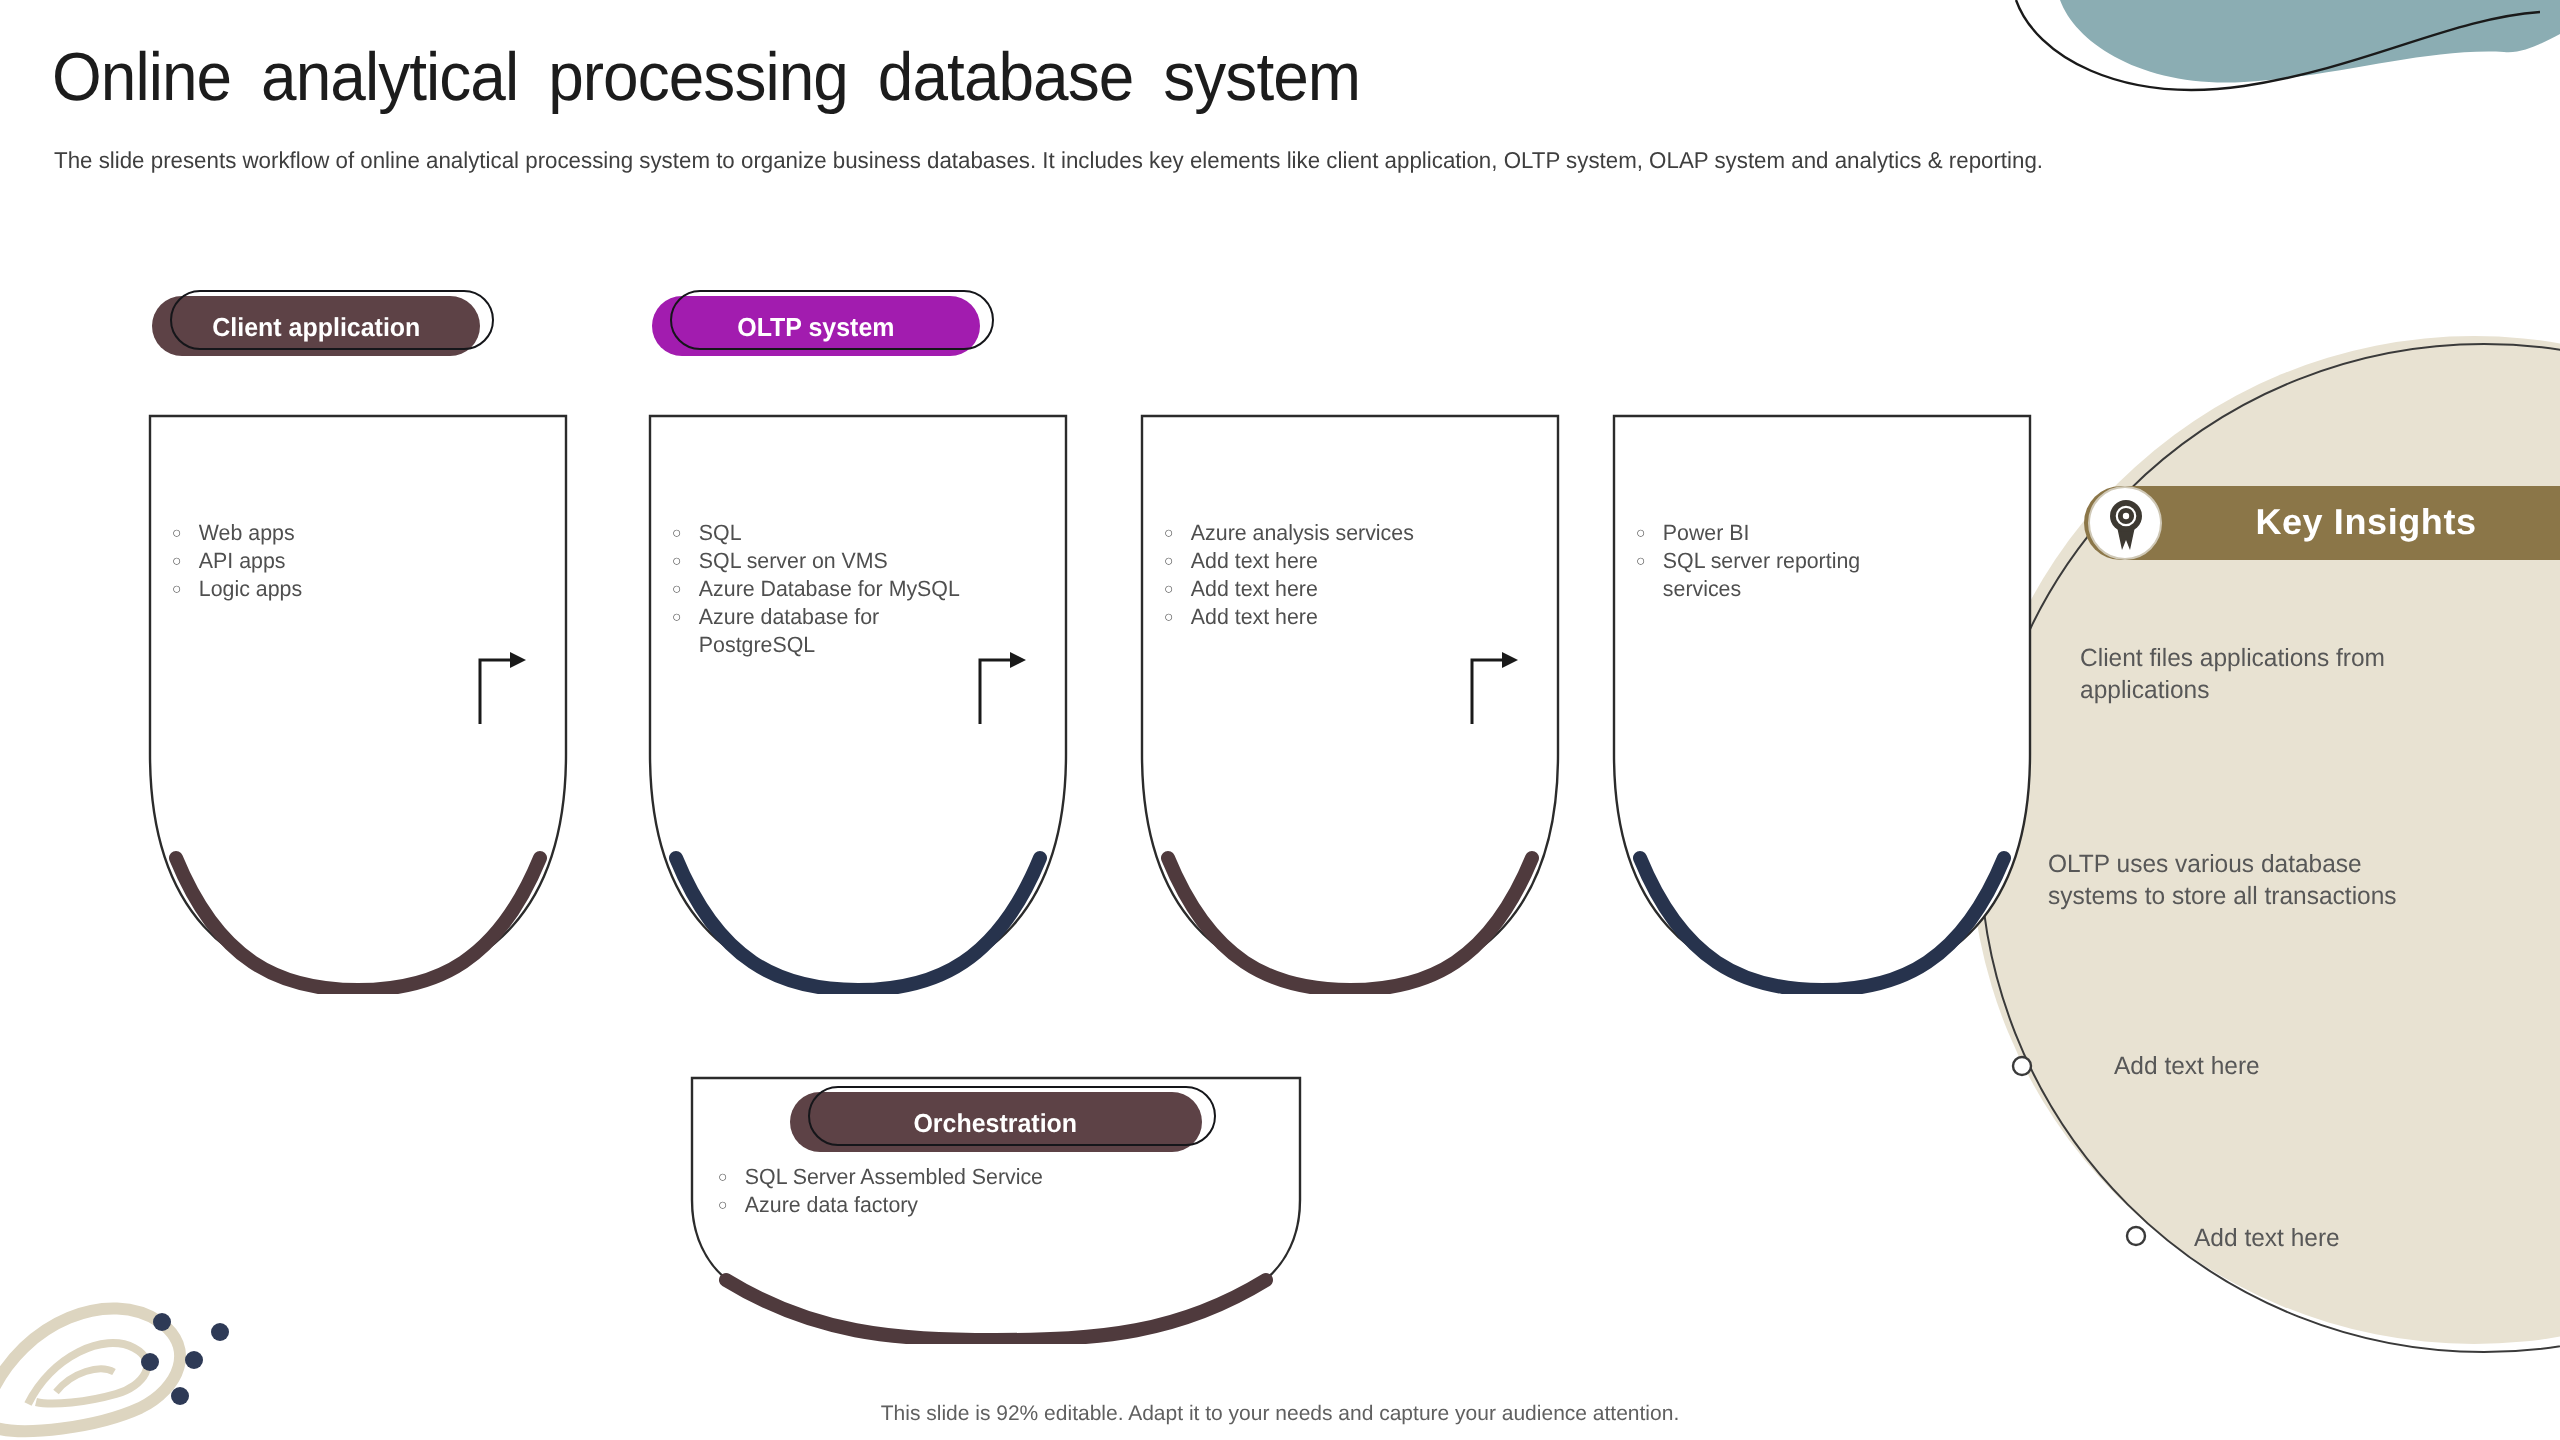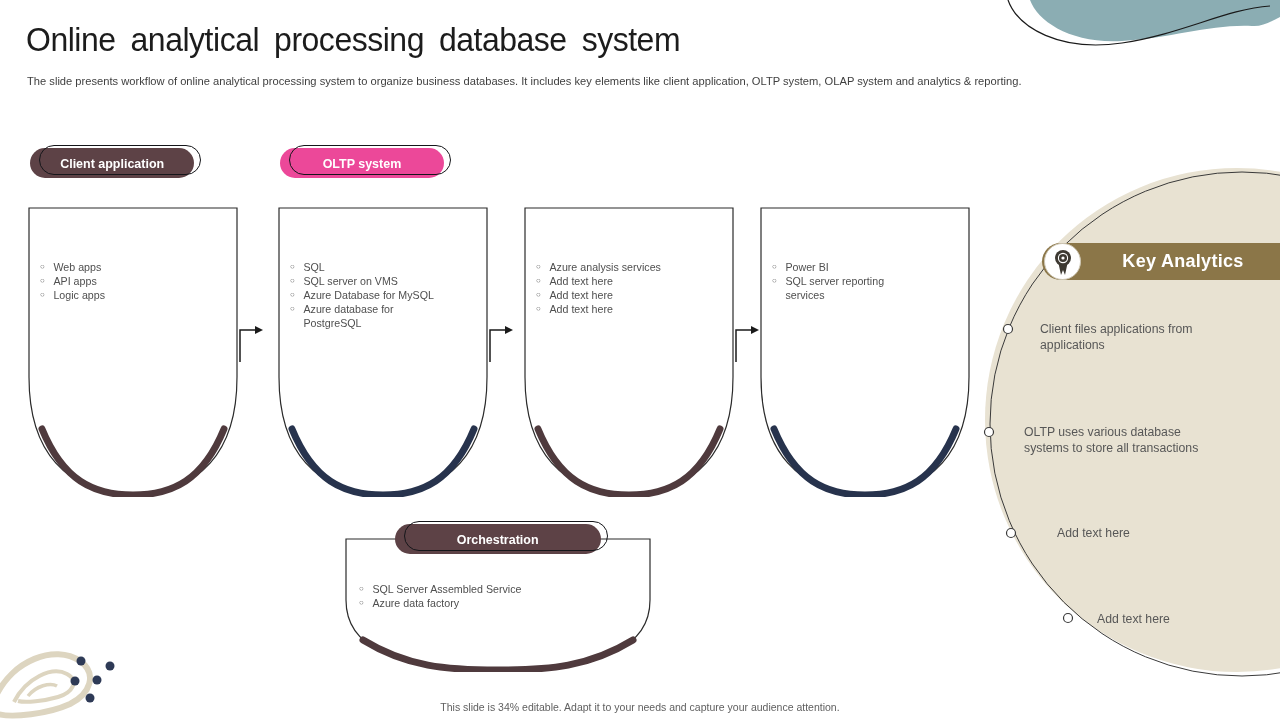--- a/index.html
+++ b/index.html
@@ -6,36 +6,36 @@
   body{width:1280px;height:720px;position:relative;overflow:hidden;background:#ffffff;
        font-family:"Liberation Sans", sans-serif;}
   .abs{position:absolute;}
 
   
   .title{left:26px;top:20px;width:900px;font-size:34px;color:#1c1c1c;
          letter-spacing:-0.5px;word-spacing:7px;transform:scaleX(0.94);transform-origin:left top;}
   .subtitle{left:27px;top:75px;width:1150px;font-size:11.5px;color:#3f3f3f;transform:scaleX(0.97);transform-origin:left top;}
 
   
-  .col{top:148px;width:168px;height:352px;}
+  .col{top:148px;width:168px;height:352px;margin-left:46px;}
   .pill{position:absolute;left:2px;right:2px;top:0;height:30px;border-radius:999px;
         display:flex;align-items:center;justify-content:center;}
   .pill::after{content:"";position:absolute;left:9px;right:-7px;top:-3px;bottom:3px;
         border:1px solid #15161a;border-radius:999px;pointer-events:none;}
   .pill .lbl{color:#ffffff;font-weight:bold;font-size:13px;z-index:1;transform:scaleX(0.96);white-space:nowrap;}
   .pill.maroon{background:#5d4246;}
-  .pill.navy{background:#ec4899;}
+  .pill.navy{background:#a21caf;}
   .box{position:absolute;left:0;top:59px;width:210px;height:290px;}
   .list{position:absolute;left:12px;right:4px;top:112px;}
   .list .li{display:flex;gap:9px;font-size:11px;line-height:14px;color:#4f4f4f;transform:scaleX(0.97);transform-origin:left top;}
   .list .b{font-size:8px;line-height:14px;color:#5a5a5a;}
 
   
   .orch{left:345px;top:524px;width:306px;height:150px;}
-  .orch .pill{left:50px;right:auto;width:206px;}
+  .orch .pill{left:50px;right:auto;width:206px;margin-top:22px;}
   .orch .obox{position:absolute;left:0;top:14px;width:306px;height:134px;}
   .orch .list{top:58px;left:14px;}
 
   
   .arrow{width:26px;height:40px;}
 
   
   .banner{left:1042px;top:243px;width:238px;height:37px;background:#8b7648;
           border-radius:18.5px 0 0 18.5px;z-index:3;}
   .banner .txt{position:absolute;left:44px;right:0;top:0;bottom:0;display:flex;align-items:center;
@@ -210,21 +210,21 @@
 
 <div class="abs banner">
   <div class="badge">
     <svg width="26" height="28" viewBox="0 0 26 28">
       <polygon points="8,13 11,27 13,22 15,27 18,13" fill="#3d3932"></polygon>
       <circle cx="13" cy="10" r="8" fill="#3d3932"></circle>
       <circle cx="13" cy="10" r="4.6" fill="none" stroke="#ffffff" stroke-width="1.1"></circle>
       <circle cx="13" cy="10" r="1.6" fill="#ffffff"></circle>
     </svg>
   </div>
-  <div class="txt">Key Analytics</div>
+  <div class="txt">Key Insights</div>
 </div>
 
 <div class="abs insight" style="left:1040px;top:321px;width:178px">Client files applications from applications</div>
 <div class="abs insight" style="left:1024px;top:424px;width:196px">OLTP uses various  database systems to store all transactions</div>
 <div class="abs insight" style="left:1057px;top:525px;width:130px">Add text here</div>
 <div class="abs insight" style="left:1097px;top:611px;width:130px">Add text here</div>
 
-<div class="abs footer">This slide is 34% editable. Adapt it to your  needs and capture your audience attention.</div>
+<div class="abs footer">This slide is 92% editable. Adapt it to your  needs and capture your audience attention.</div>
 
 </body></html>

